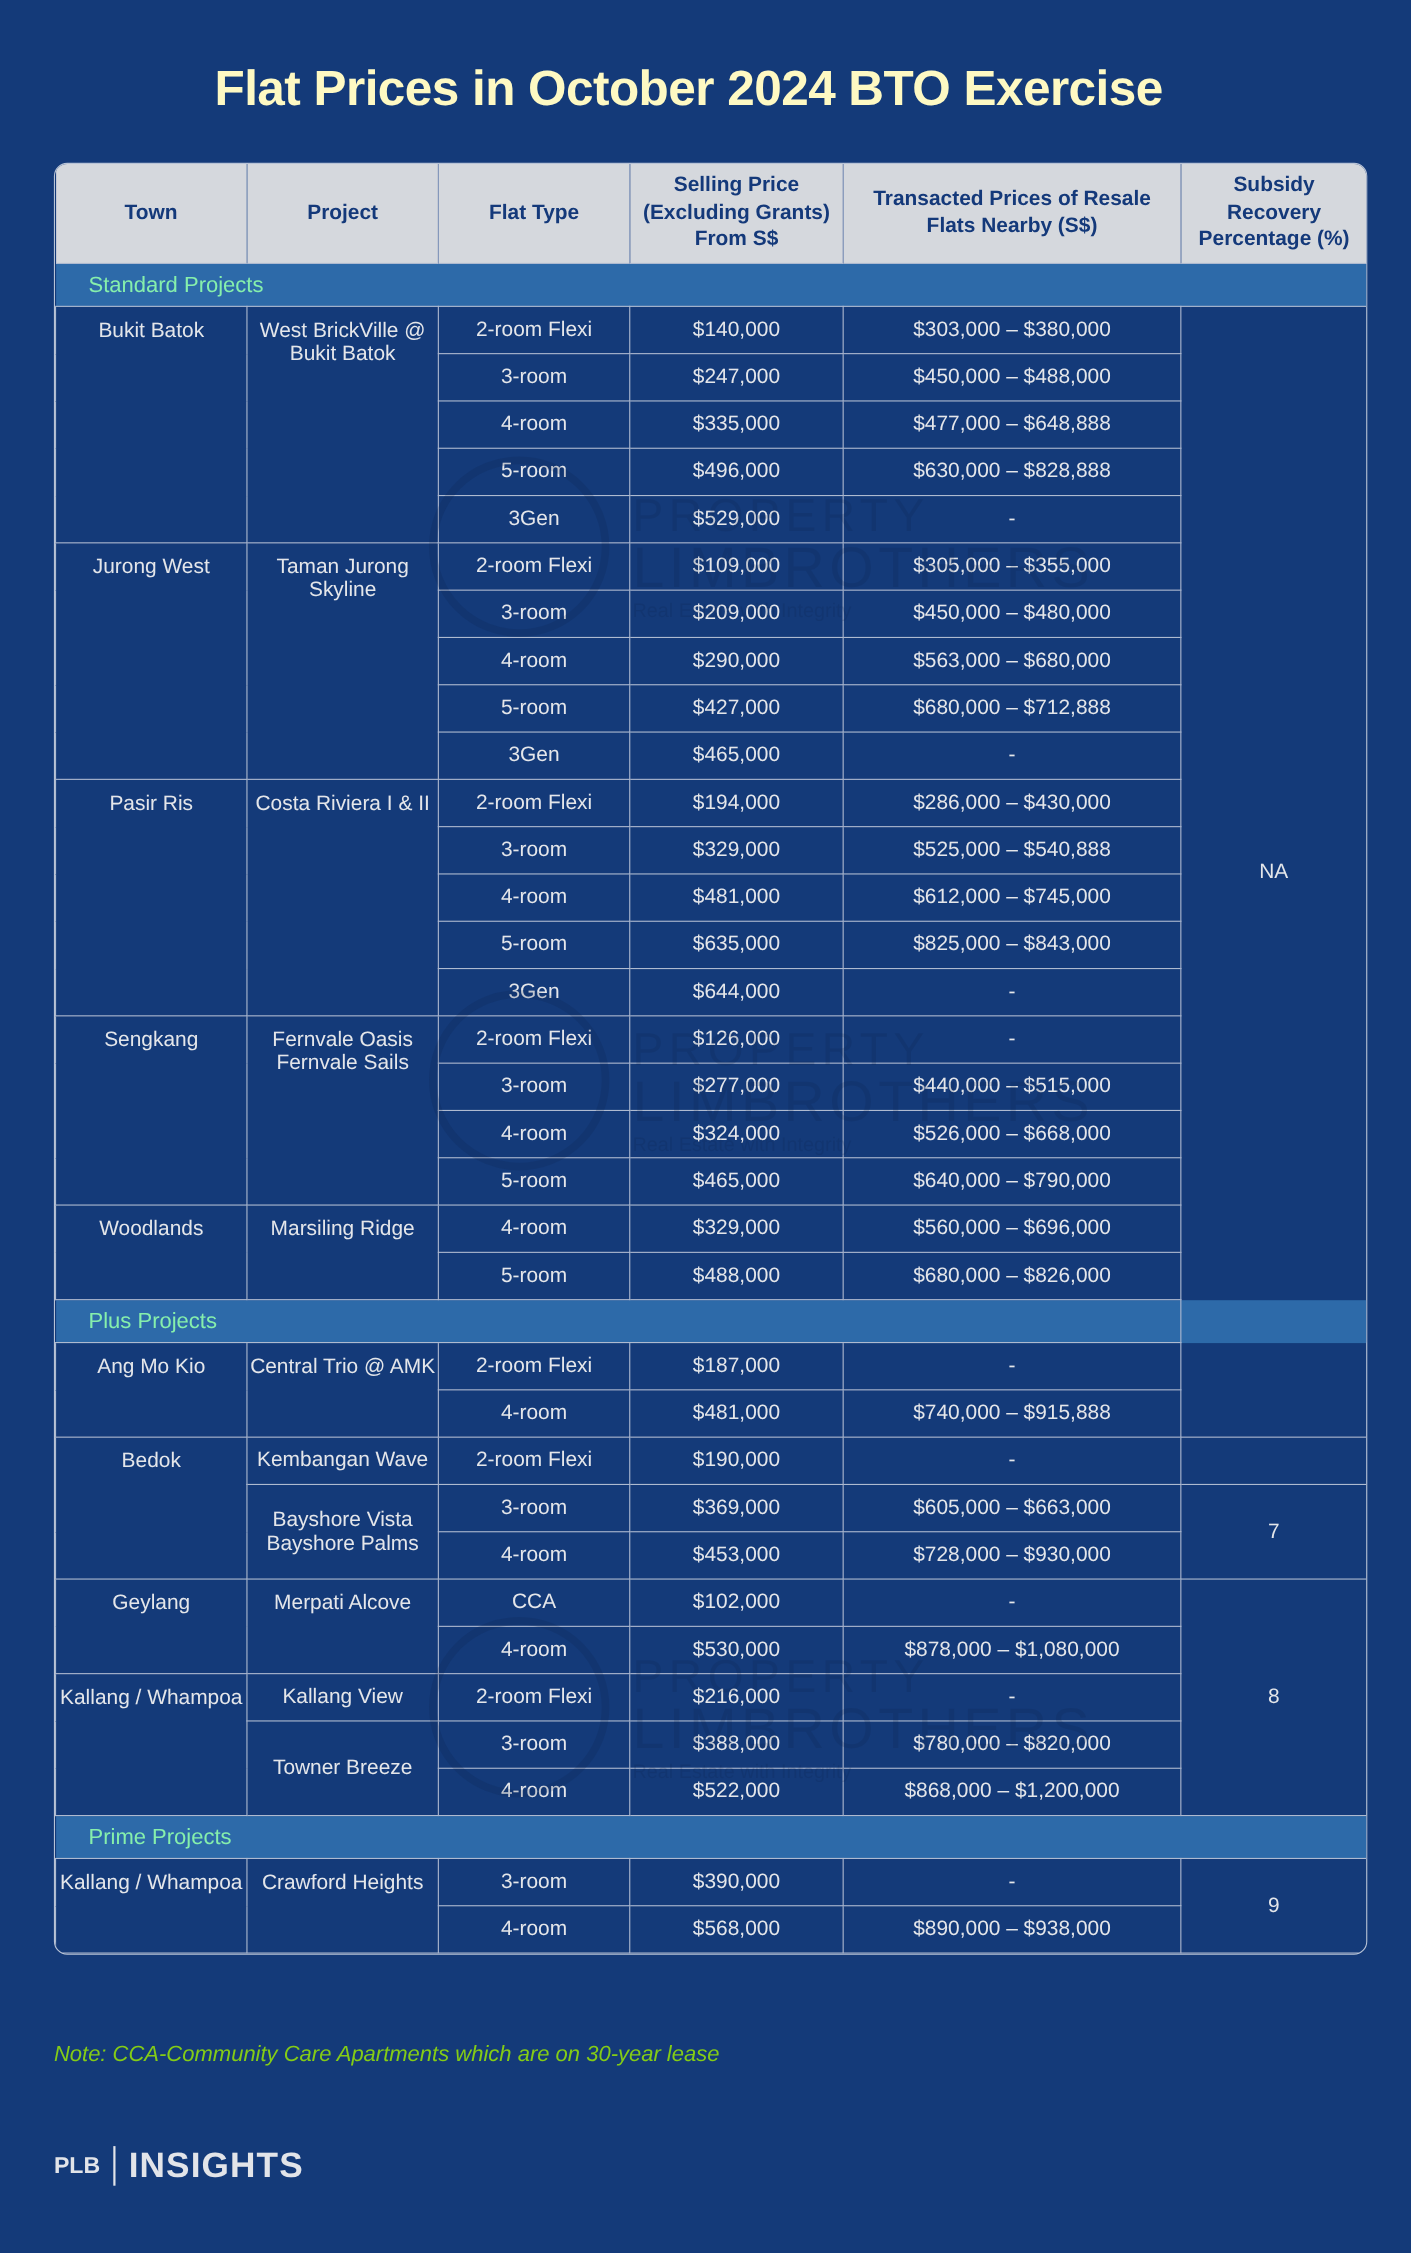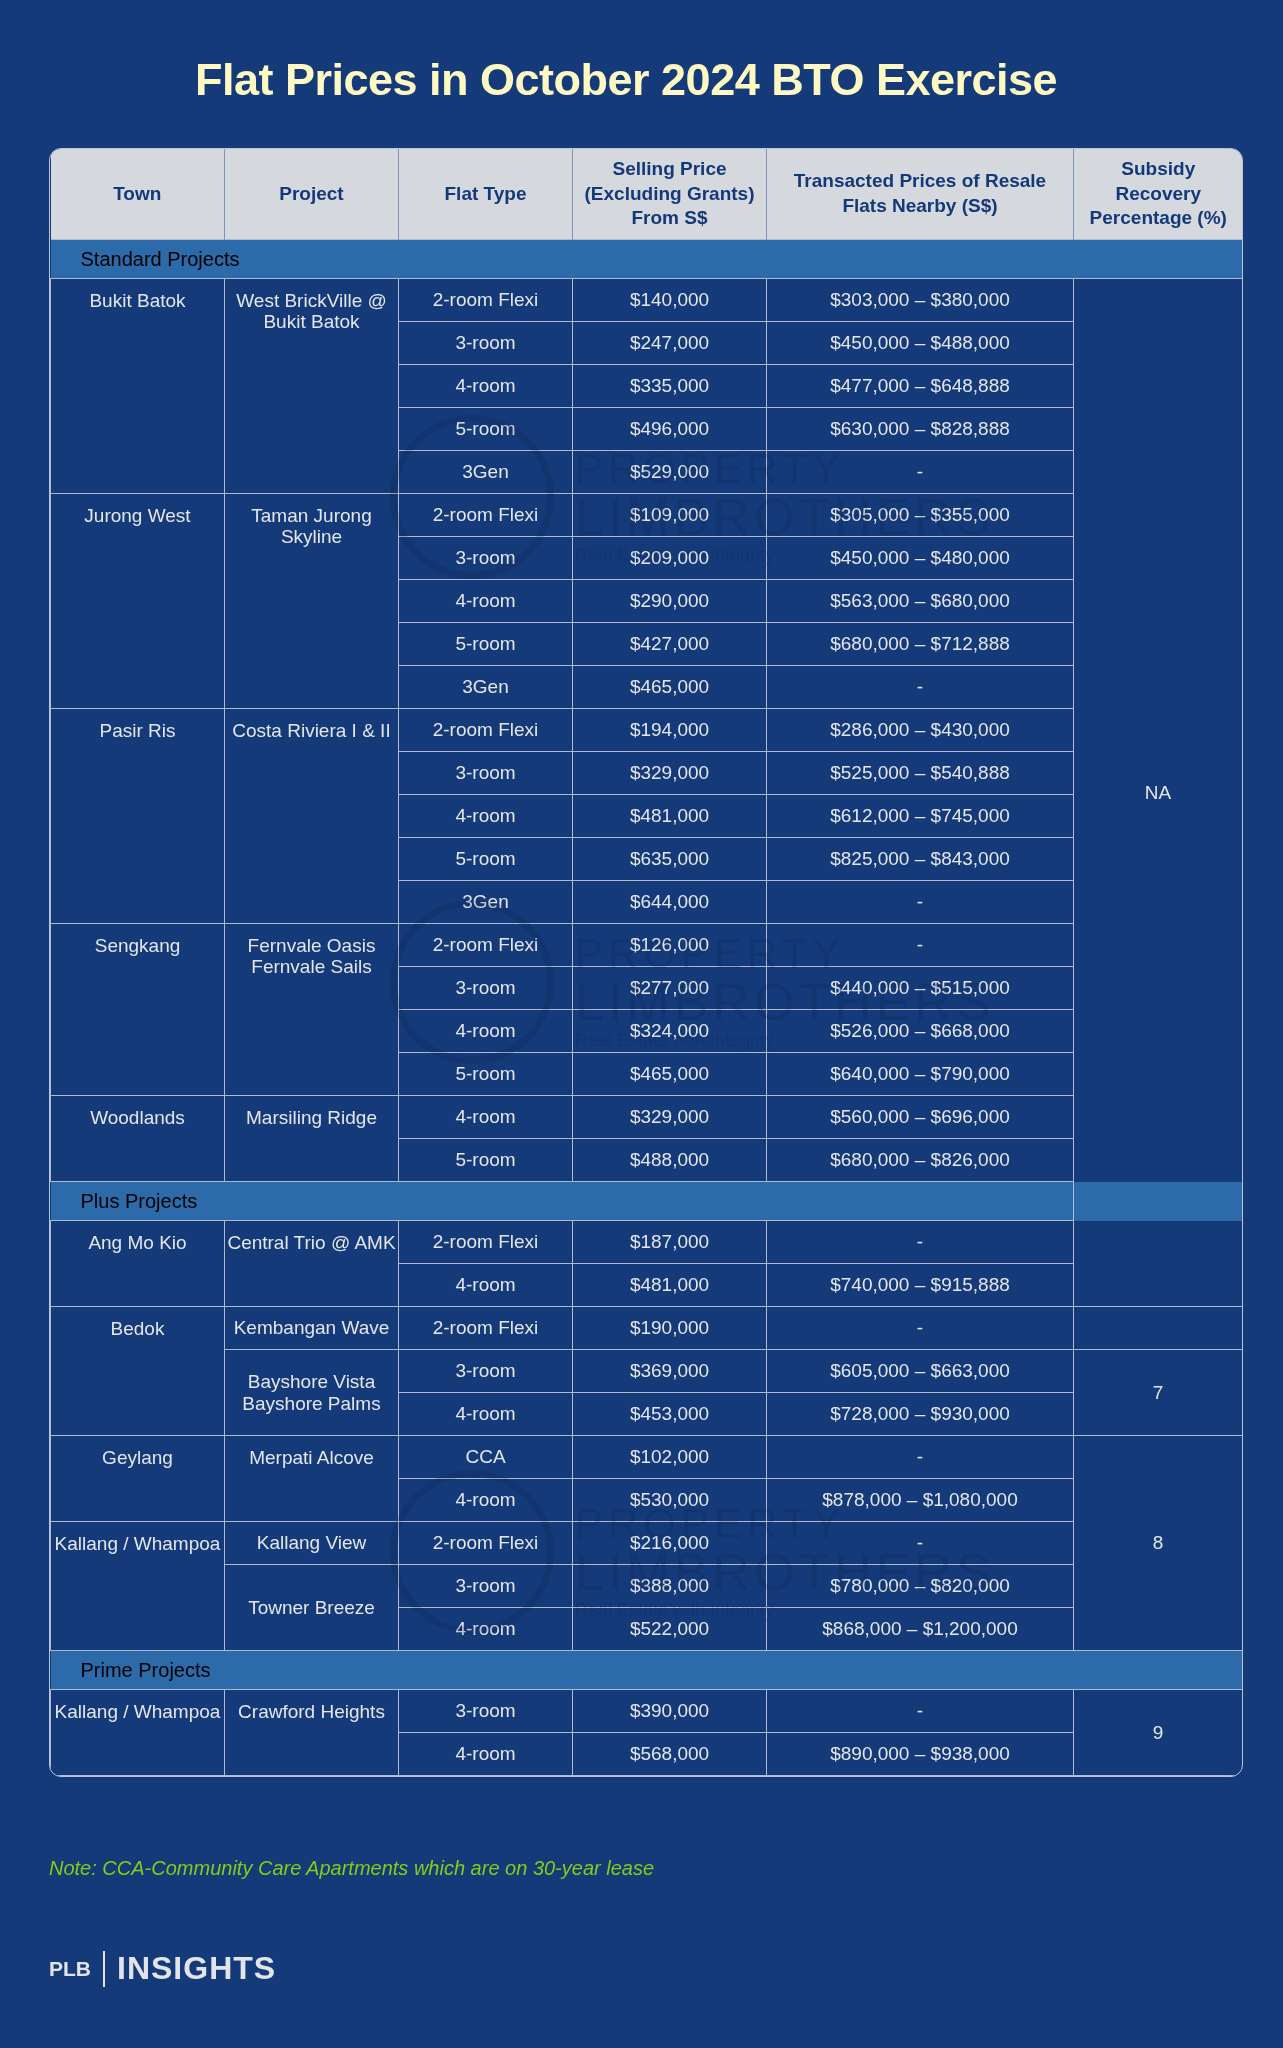--- a/index.html
+++ b/index.html
@@ -25,21 +25,21 @@
     border-left:1px solid #7f93b8; padding:0 2px;
   }
   th:first-child { border-left:none; }
   td {
     border:1.5px solid #aebad0; font-size:19px; text-align:center;
     height:42px; vertical-align:middle; padding:0 2px; color:#e4e6ea;
   }
   td.span-top { vertical-align:top; padding-top:12px; line-height:1.1; }
   tr.section td {
     background:#2d6aa9; text-align:left; padding-left:30px; height:38px;
-    font-size:20px; color:#000000; border-left:none; border-right:none;
+    font-size:20px; color:#86efac; border-left:none; border-right:none;
   }
   .watermark {
     position:absolute; pointer-events:none; opacity:0.16; color:#0a1f45;
   }
   .wm-circle {
     position:absolute; width:150px; height:150px; border:7px solid #0a1f45;
     border-radius:50%;
   }
   .wm-text1 { position:absolute; font-size:42px; letter-spacing:5px; }
   .wm-text2 { position:absolute; font-size:52px; font-weight:normal; letter-spacing:4px; }

